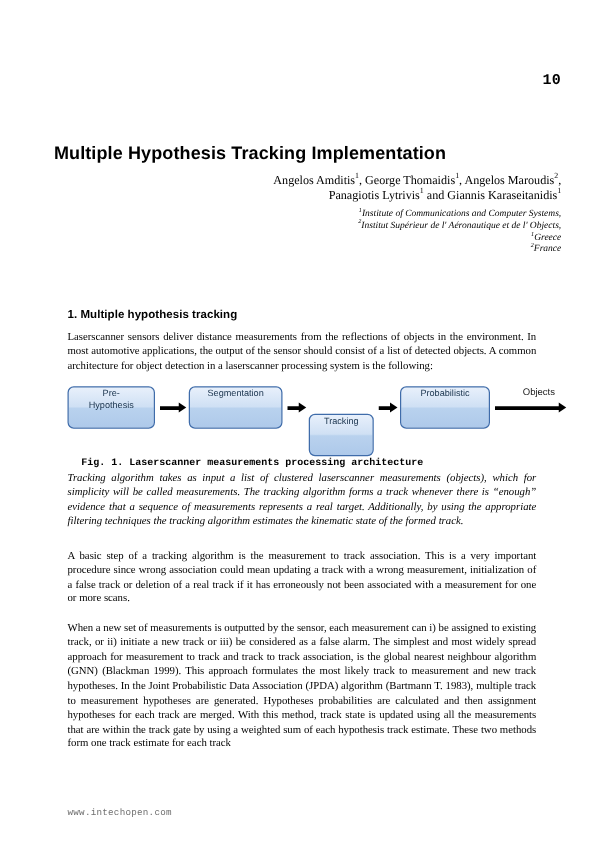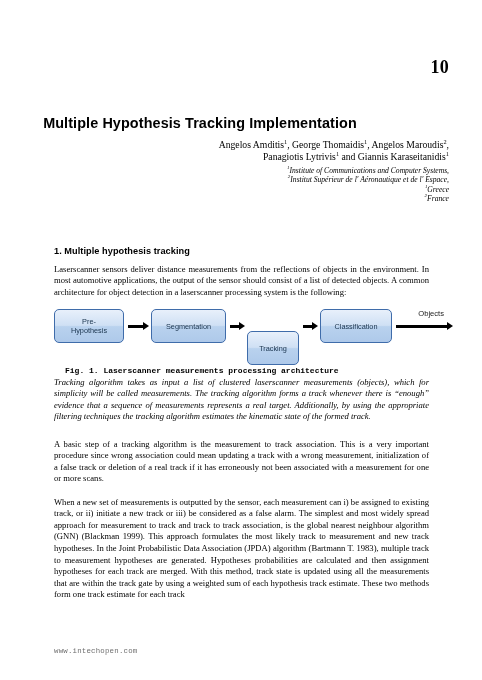--- a/index.html
+++ b/index.html
@@ -21,23 +21,23 @@
     height: 680px;
     box-sizing: border-box;
     padding: 0;
   }
 
   
   .chapter-number {
     position: absolute;
     top: 58px;
     right: 33px;
-    font-family: Liberation Serif, serif;
-    font-weight: bold;
-    font-size: 18px;
+    font-family: Liberation Mono, monospace;
+    font-weight: bold;
+    font-size: 12px;
     letter-spacing: 0.3px;
     line-height: 1;
   }
 
   
   .doc-title {
     position: absolute;
     top: 105px;
     left: 0;
     width: 400px;
@@ -132,21 +132,21 @@
   .flow-box {
     box-sizing: border-box;
     border: 1px solid #3f6caa;
     border-radius: 5px;
     background: linear-gradient(to bottom, #e8f0fb 0%, #cfe0f4 48%, #b9d2ee 52%, #aec9ea 100%);
     font-family: "Liberation Sans", sans-serif;
     font-size: 7.3px;
     color: #19334d;
     text-align: center;
     display: flex;
-    align-items: center;
+    align-items: flex-start;
     justify-content: center;
     line-height: 9px;
     height: 34px;
     padding: 0 3px;
   }
   .box-pre   { width: 70px; }
   .box-seg   { width: 75px; }
   .box-trk   { width: 52px; margin-top: 44px; }
   .box-cls   { width: 72px; }
 
@@ -211,40 +211,40 @@
 
   <h1 class="doc-title">Multiple Hypothesis Tracking Implementation</h1>
 
   <div class="authors">
     <span class="line"><span>Angelos Amditis</span><sup>1</sup><span>, George Thomaidis</span><sup>1</sup><span>, Angelos Maroudis</span><sup>2</sup><span>,</span></span>
     <span class="line"><span>Panagiotis Lytrivis</span><sup>1</sup><span> and Giannis Karaseitanidis</span><sup>1</sup></span>
   </div>
 
   <div class="affiliations">
     <span class="line"><sup>1</sup><span>Institute of Communications and Computer Systems,</span></span>
-    <span class="line"><sup>2</sup><span>Institut Supérieur de l' Aéronautique et de l' Espace,</span></span>
+    <span class="line"><sup>2</sup><span>Institut Supérieur de l' Aéronautique et de l' Objects,</span></span>
     <span class="line"><sup>1</sup><span>Greece</span></span>
     <span class="line"><sup>2</sup><span>France</span></span>
   </div>
 
   <h2 class="section-heading">1. Multiple hypothesis tracking</h2>
 
   <p class="body-block p1">Laserscanner sensors deliver distance measurements from the reflections of objects in the environment. In most automotive applications, the output of the sensor should consist of a list of detected objects. A common architecture for object detection in a laserscanner processing system is the following:</p>
 
   <div class="figure">
     <div class="flow">
       <div class="flow-box box-pre">
         <span><span>Pre-</span><br><span>Hypothesis</span></span>
       </div>
       <div class="arrow arrow-a"></div>
       <div class="flow-box box-seg">Segmentation</div>
       <div class="arrow arrow-b"></div>
       <div class="flow-box box-trk">Tracking</div>
       <div class="arrow arrow-c"></div>
-      <div class="flow-box box-cls">Classification</div>
+      <div class="flow-box box-cls">Probabilistic</div>
       <div class="arrow arrow-d"></div>
     </div>
     <div class="objects-label">Objects</div>
   </div>
 
   <div class="fig-caption">Fig. 1. Laserscanner measurements processing architecture</div>
 
   <p class="body-block p2">Tracking algorithm takes as input a list of clustered laserscanner measurements (objects), which for simplicity will be called measurements. The tracking algorithm forms a track whenever there is “enough” evidence that a sequence of measurements represents a real target. Additionally, by using the appropriate filtering techniques the tracking algorithm estimates the kinematic state of the formed track.</p>
   <p class="body-block p3">A basic step of a tracking algorithm is the measurement to track association. This is a very important procedure since wrong association could mean updating a track with a wrong measurement, initialization of a false track or deletion of a real track if it has erroneously not been associated with a measurement for one or more scans.</p>
   <p class="body-block p4">When a new set of measurements is outputted by the sensor, each measurement can i) be assigned to existing track, or ii) initiate a new track or iii) be considered as a false alarm. The simplest and most widely spread approach for measurement to track and track to track association, is the global nearest neighbour algorithm (GNN) (Blackman 1999). This approach formulates the most likely track to measurement and new track hypotheses. In the Joint Probabilistic Data Association (JPDA) algorithm (Bartmann T. 1983), multiple track to measurement hypotheses are generated. Hypotheses probabilities are calculated and then assignment hypotheses for each track are merged. With this method, track state is updated using all the measurements that are within the track gate by using a weighted sum of each hypothesis track estimate. These two methods form one track estimate for each track</p>

